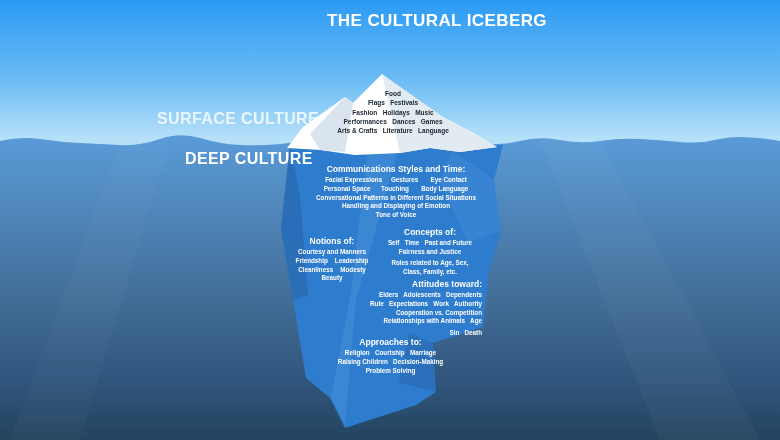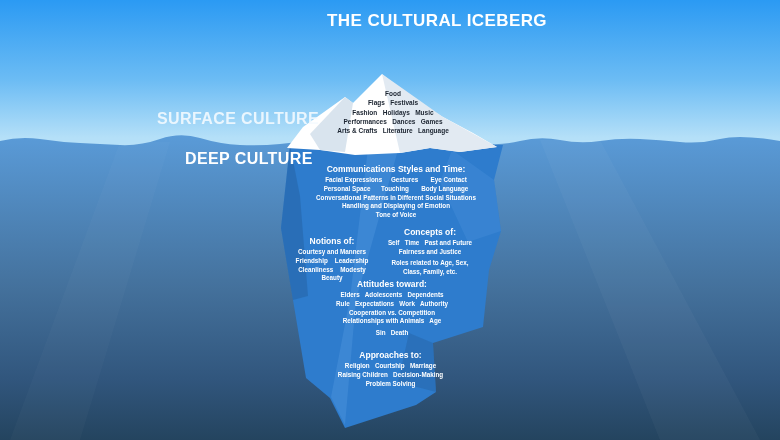--- a/index.html
+++ b/index.html
@@ -24,22 +24,22 @@
     text-align:center;color:#1b2430;font-weight:700;font-size:6.5px;
   }
   .s-line{line-height:9.3px;white-space:pre;}
   .sec{position:absolute;text-align:center;color:#ffffff;}
   .sec .h{font-size:8.5px;font-weight:700;line-height:10px;margin:0 0 2px 0;}
   .sec .l{font-size:6.3px;font-weight:600;line-height:8.8px;white-space:pre;}
   .gap{margin-top:2.5px;}
   .comm{left:256px;top:164px;width:280px;}
   .notions{left:266px;top:220px;width:132px;margin-top:16px;}
   .concepts{left:364px;top:227px;width:132px;}
-  .attitudes{left:302px;top:279px;width:180px;}
-  .approaches{left:308px;top:350px;width:165px;}
+  .attitudes{left:302px;top:279px;width:180px;text-align:right;}
+  .approaches{left:308px;top:337px;width:165px;}
 </style>
 </head>
 <body>
 
 <div class="stage">
 
   <svg width="780" height="440" viewBox="0 0 780 440">
     <defs>
       <linearGradient id="waterGrad" x1="0" y1="135" x2="0" y2="440" gradientUnits="userSpaceOnUse">
         <stop offset="0" stop-color="#5a9bd8"></stop>

